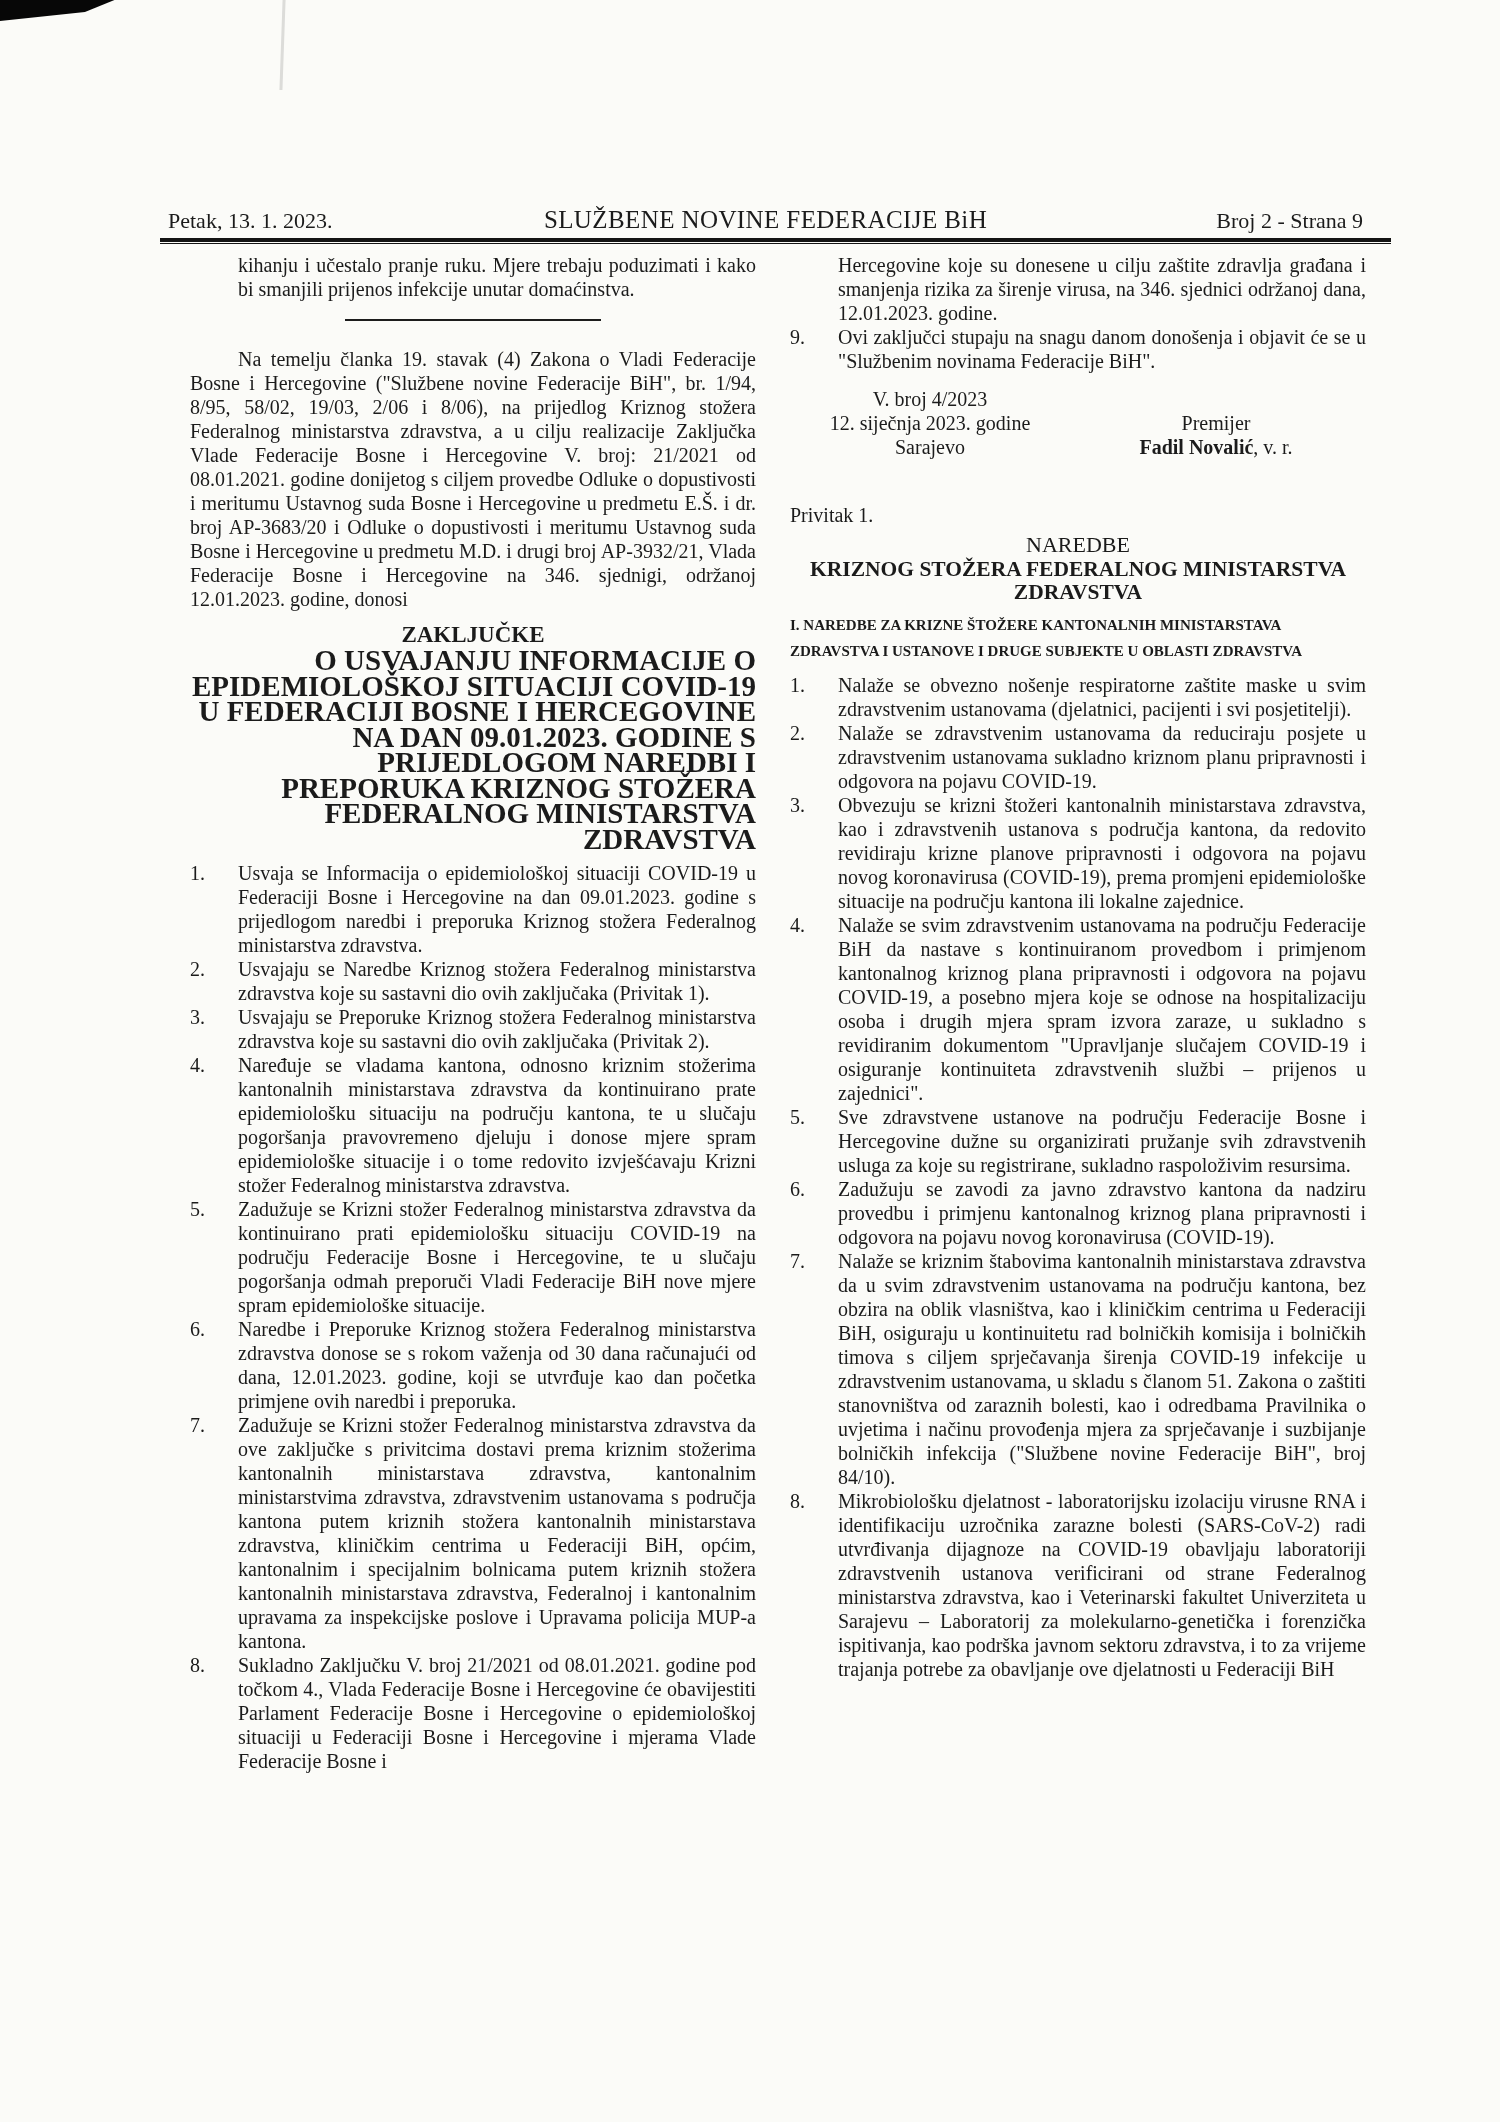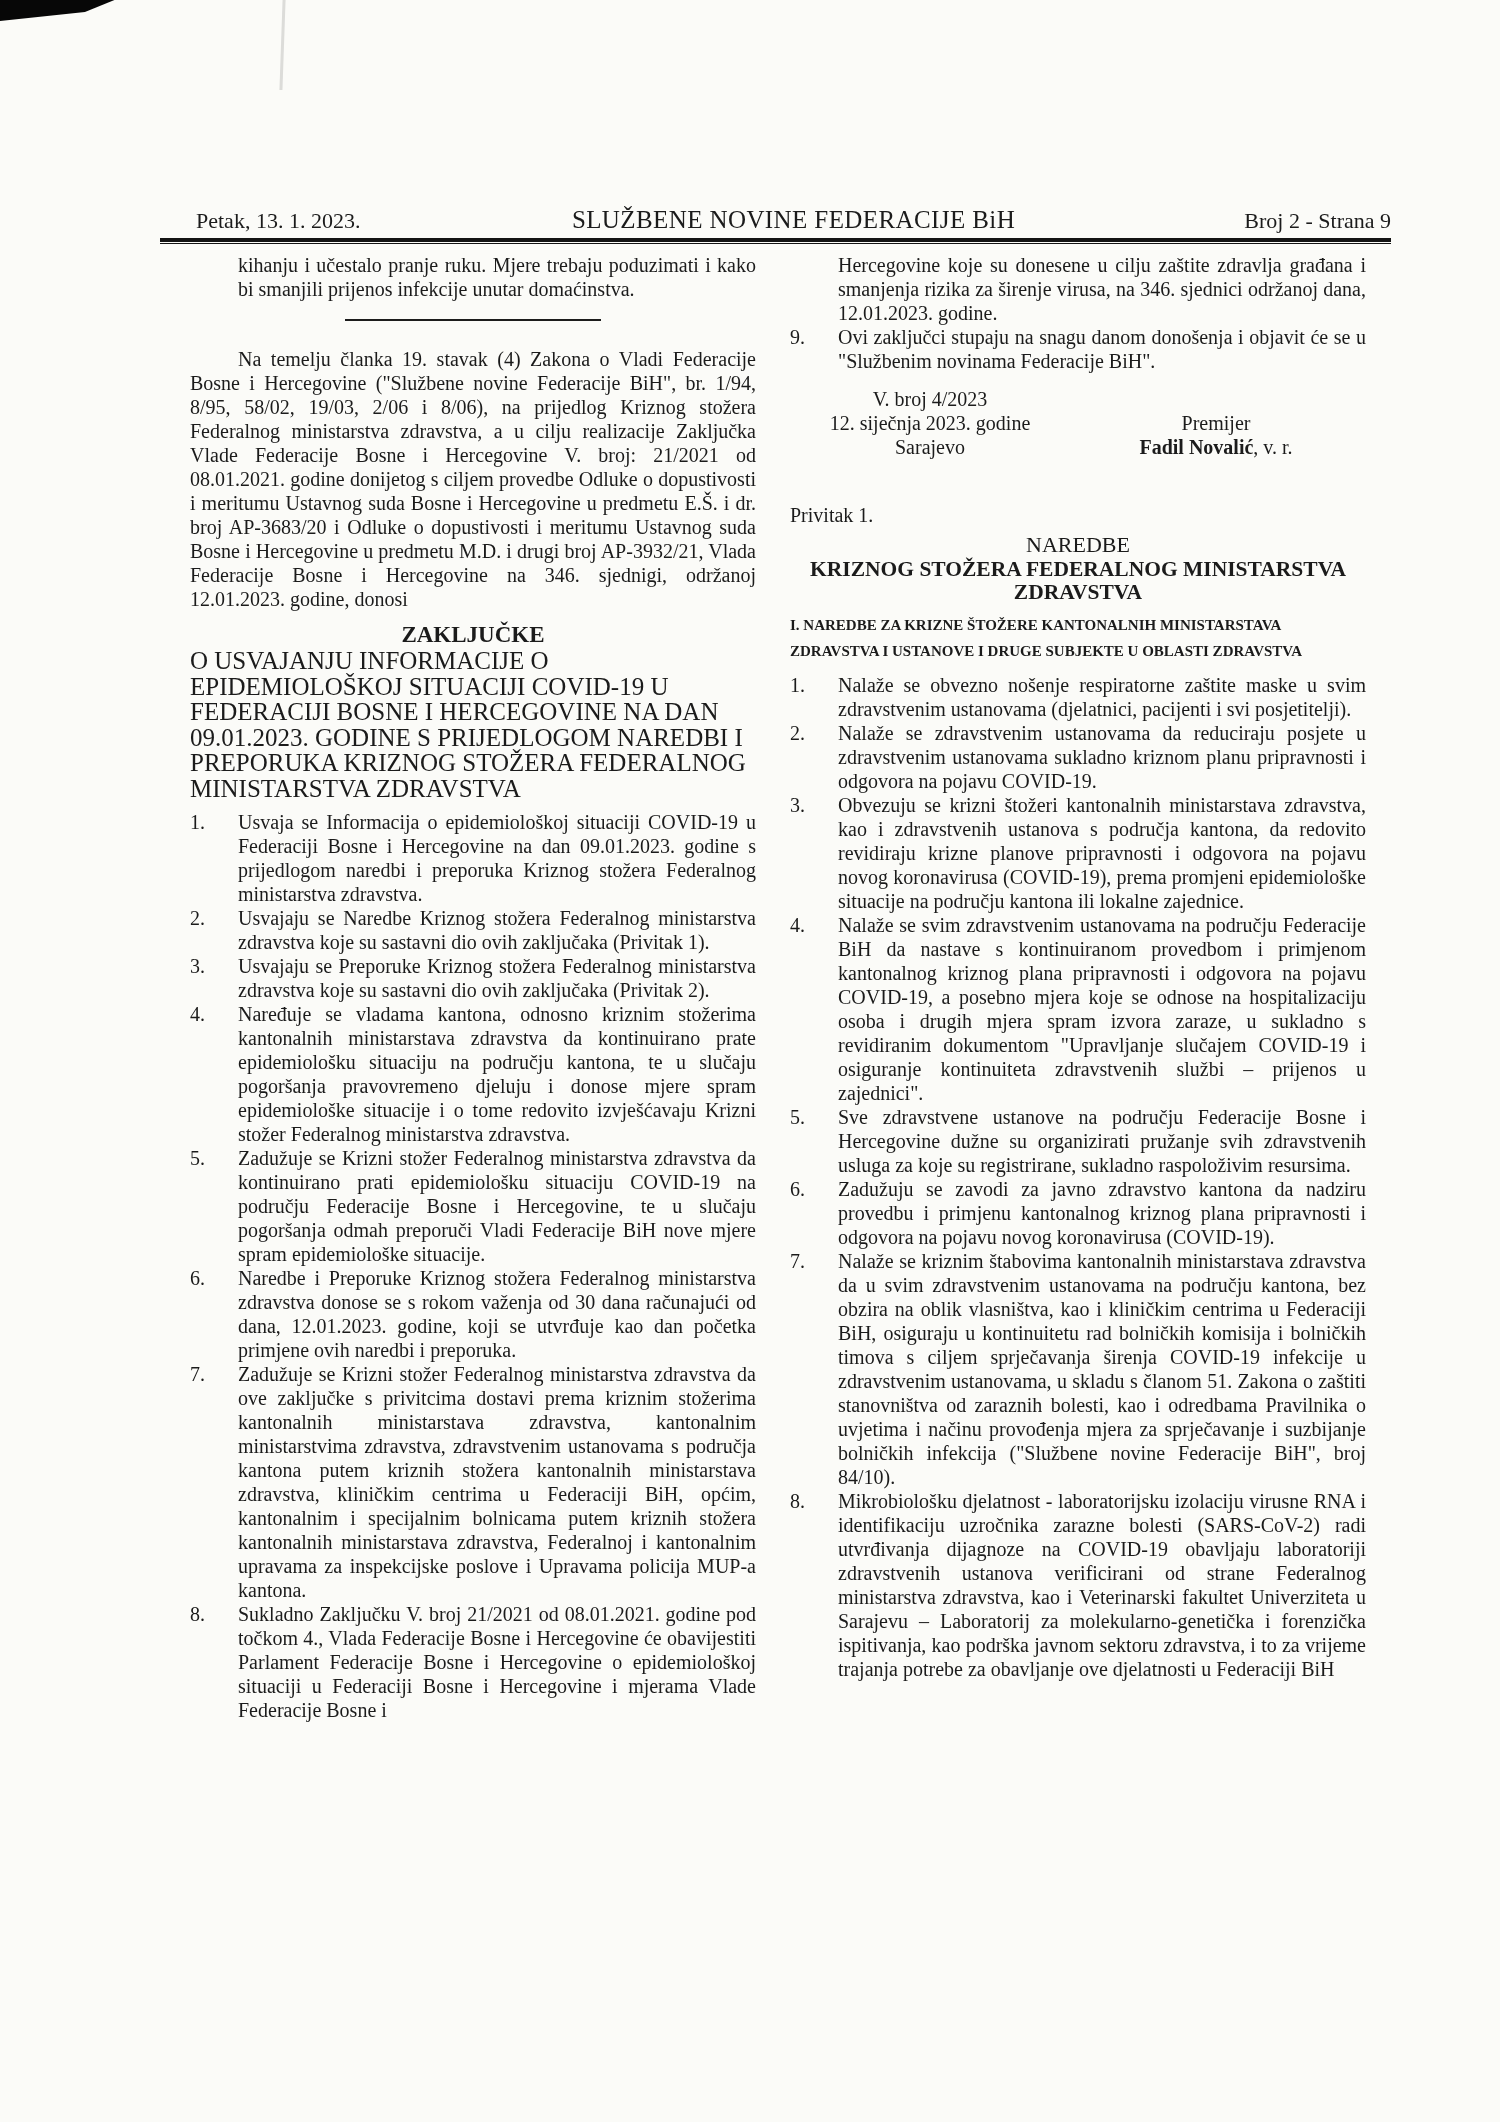--- a/index.html
+++ b/index.html
@@ -16,42 +16,42 @@
     clip-path:polygon(0 0,97% 0,72% 55%,0 95%);
   }
   .scan-streak{
     position:absolute;left:281px;top:0;width:3px;height:90px;
     background:rgba(110,110,110,.22);transform:rotate(2deg);
   }
 
   
   .header{
     position:absolute;left:162px;top:206px;width:1229px;
-    display:flex;align-items:baseline;font-size:22px;margin-left:28px;
+    display:flex;align-items:baseline;font-size:22px;
   }
   .header .date{width:330px;text-align:left;padding-left:6px;}
   .header .gazette{flex:1;text-align:center;font-size:25px;letter-spacing:.4px;}
   .header .pageref{width:330px;text-align:right;padding-right:28px;}
   .rule{position:absolute;left:160px;top:238px;width:1231px;border-top:4px solid #141414;}
   .rule::after{content:"";display:block;margin-top:1px;border-top:1.5px solid #141414;}
 
   
   .col{
     position:absolute;top:253px;width:566px;
     font-size:20px;line-height:24px;text-align:justify;
   }
   .col-left{left:190px;}
   .col-right{left:790px;width:576px;}
 
   .hang{margin-left:48px;}
   .para-indent{text-indent:48px;}
   .sep{width:256px;border-top:2.5px solid #1c1c1c;margin:18px auto 26px auto;height:0;}
 
   .doc-title{font-weight:bold;text-align:center;font-size:23px;line-height:27px;margin-top:10px;text-indent:0;}
-  .doc-subtitle{font-weight:normal;text-align:left;font-size:25px;line-height:25.5px;margin-bottom:9px;text-indent:0;}
+  .doc-subtitle{font-weight:bold;text-align:right;font-size:29px;line-height:25.5px;margin-bottom:9px;text-indent:0;}
 
   .li{display:flex;}
   .li .num{flex:0 0 48px;}
   .li .txt{flex:1;text-align:justify;}
 
   
   .sig{position:relative;margin-top:14px;height:100px;text-align:left;}
   .sig-left{position:absolute;left:0;top:0;width:280px;text-align:center;}
   .sig-right{position:absolute;right:0;top:24px;width:300px;text-align:center;}
   .bold{font-weight:bold;}

